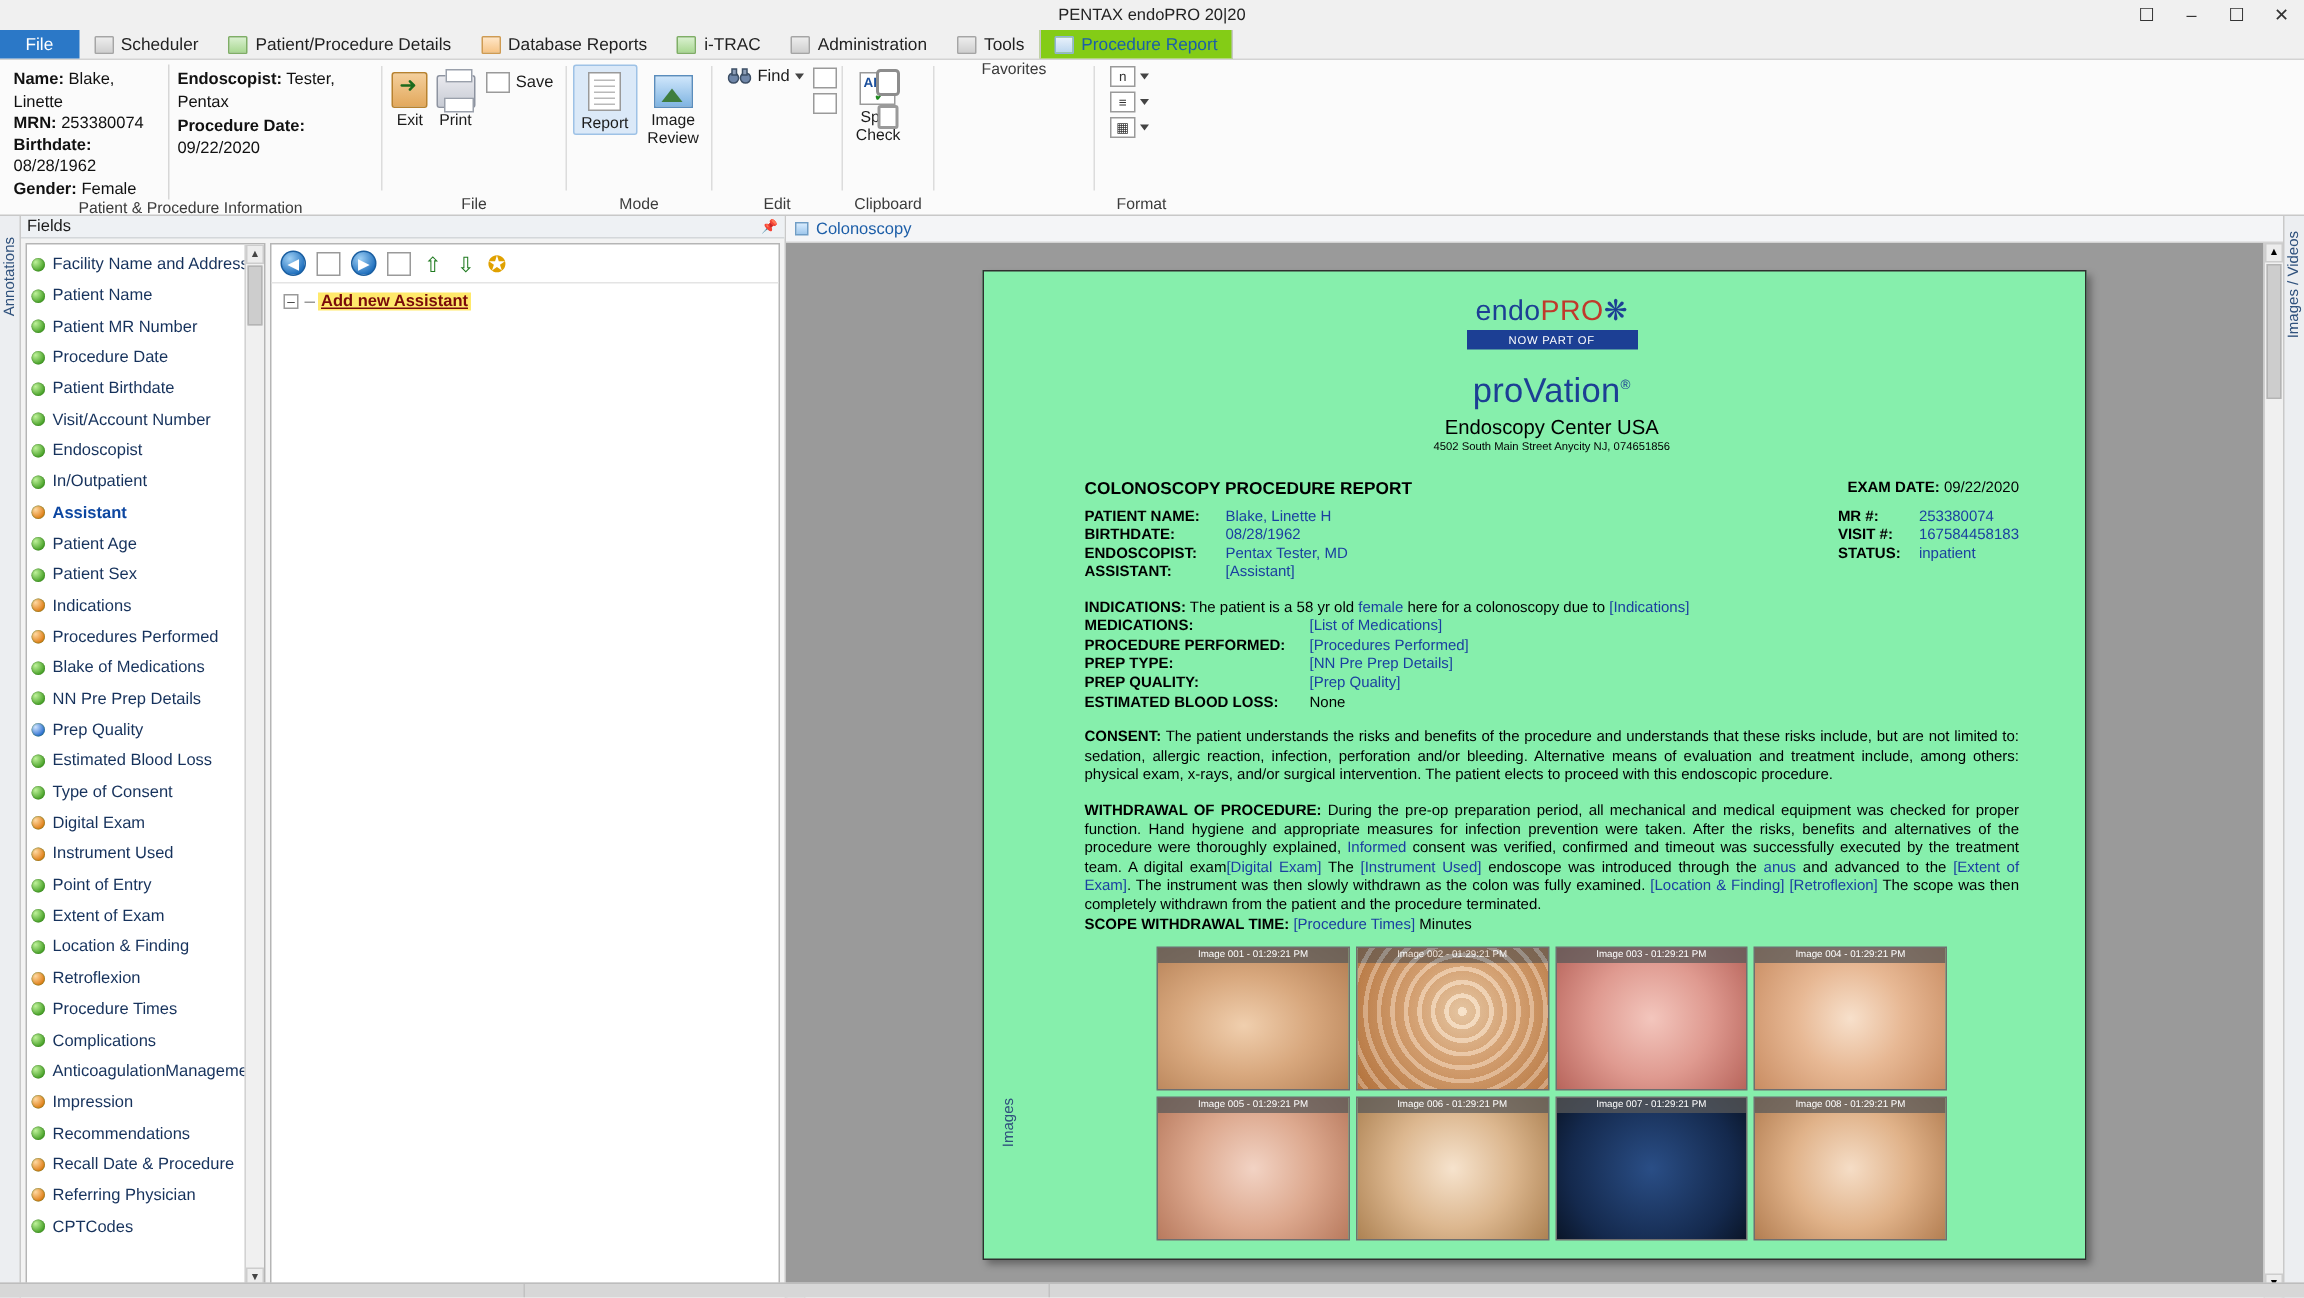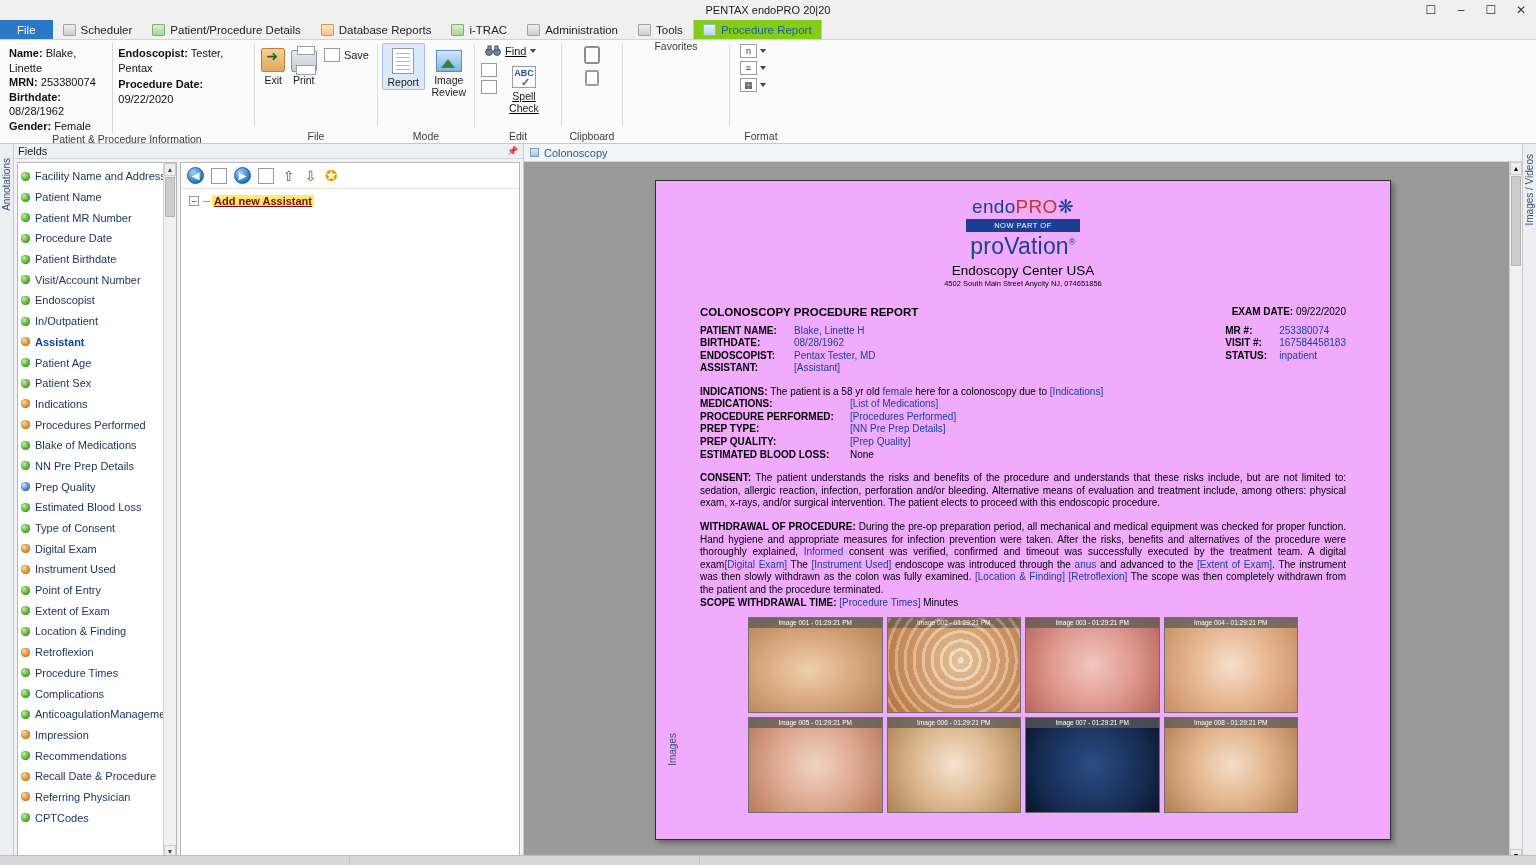--- a/index.html
+++ b/index.html
@@ -241,30 +241,30 @@
     display: flex; align-items: center; gap: 6px; padding-left: 6px;
   }
   .rep-tab { display: flex; align-items: center; gap: 5px; font-size: 11px; color: #1c5ea8; }
   .rep-sq { width: 9px; height: 9px; background: linear-gradient(#d8ecff,#9fc7ec); border: 1px solid #6f9dc6;}
   .rep-canvas {
     flex: 1; background: #9a9a9a; position: relative; overflow: hidden;
     display: flex; justify-content: center;
   }
   .page-shadow { position: relative; margin-top: 18px; }
   .page {
-    width: 736px; background: #f0abfc; border: 1px solid #2f2f2f;
-    padding: 14px 44px 0 44px; font-size: 10.5px; color: #000;
+    width: 736px; background: #86efac; border: 1px solid #2f2f2f;
+    padding: 14px 44px 0 67px; font-size: 10.5px; color: #000;
     box-shadow: 3px 3px 5px rgba(0,0,0,.35);
     height: 660px; overflow: hidden;
   }
   .brand { text-align: center; }
   .endopro { font-size: 19px; color: #1c3f94; letter-spacing: .3px; }
   .endopro i { color: #c0392b; font-style: normal; }
   .nowpart {
-    width: 114px; height: 13px; margin: 1px auto 1px auto; background: #1c3f94;
+    width: 114px; height: 13px; margin: 1px auto 14px auto; background: #1c3f94;
     color: #fff; font-size: 7.5px; line-height: 13px; letter-spacing: .5px;
   }
   .provation { font-size: 23px; color: #1c3f94; letter-spacing: .2px; }
   .provation sup { font-size: 9px; }
   .provation em { font-style: normal; color: #1c3f94; }
   .center-name { font-size: 13.5px; margin-top: 3px; }
   .center-addr { font-size: 7.5px; margin-top: 1px; }
 
   .rep-head { display: flex; justify-content: space-between; margin-top: 18px; font-weight: bold; font-size: 11.5px;}
   .rep-head .exam { font-size: 10px; }
@@ -435,21 +435,21 @@
         <div class="bigbtn">
           <span class="ico imgrev"></span>
           <span>Image Review</span>
         </div>
       </div>
       <div class="gtitle">Mode</div>
     </div>
     <div class="rsep"></div>
 
     <div class="rgroup" style="width:86px">
-      <div class="gcontent" style="flex-direction:column; align-items:flex-start; gap:2px; padding-left:6px;text-decoration:underline;">
+      <div class="gcontent" style="flex-direction:row; align-items:flex-start; gap:2px; padding-left:6px;">
         <div class="smallbtn">
           <span class="ico binoc">
             <svg width="16" height="12" viewBox="0 0 16 12">
                 <circle cx="4" cy="7" r="3.4" fill="#6f86a8" stroke="#3d4f66"></circle>
                 <circle cx="12" cy="7" r="3.4" fill="#6f86a8" stroke="#3d4f66"></circle>
                 <rect x="3" y="1" width="3" height="4" fill="#8e9fb8" stroke="#3d4f66"></rect>
                 <rect x="10" y="1" width="3" height="4" fill="#8e9fb8" stroke="#3d4f66"></rect>
               </svg>
           </span>
           <span>Find</span>

